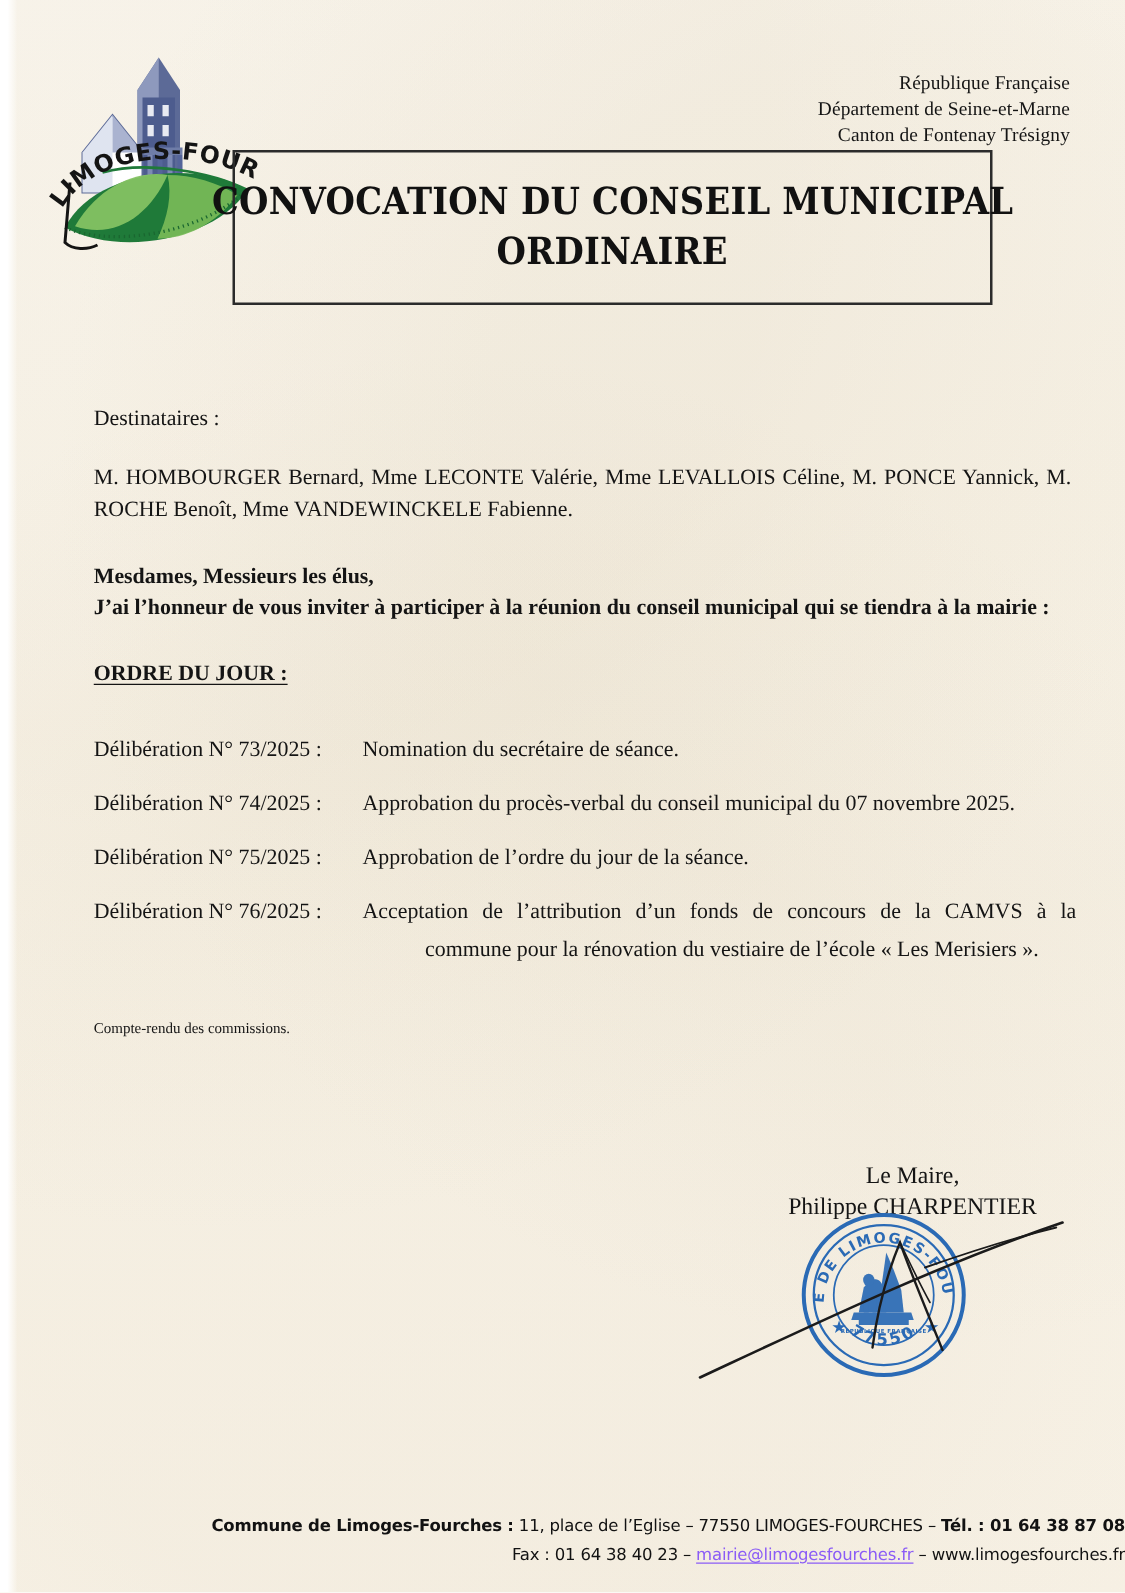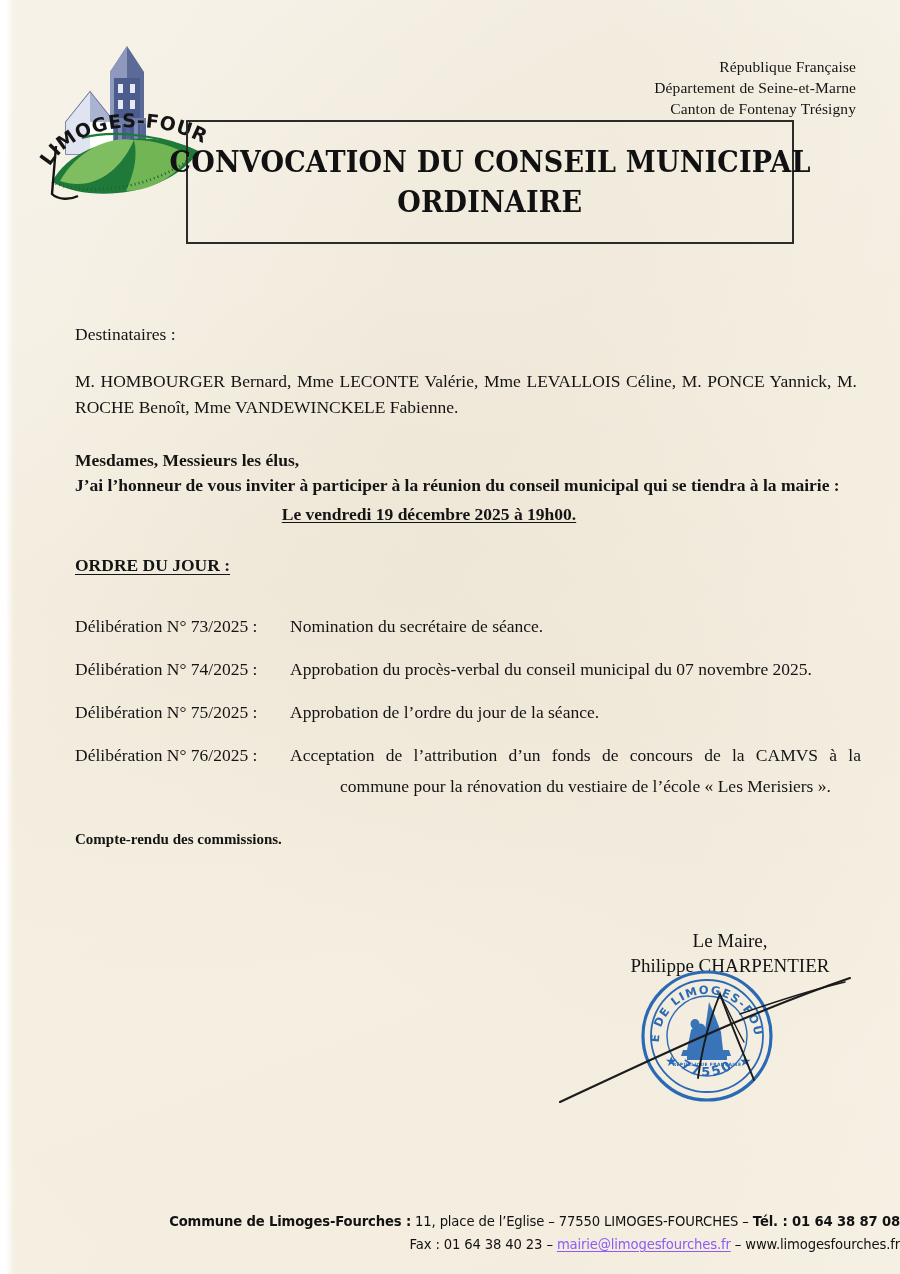--- a/index.html
+++ b/index.html
@@ -172,24 +172,23 @@
     text-align: justify;
     text-align-last: justify;
   }
   .agenda-desc .second-line {
     display: block;
     text-align: center;
     padding-left: 20px;
     margin-top: 6px;
   }
   .closing {
-    margin-top: 28px;
-    font-size: 15px;
+    margin-top: 38px;
+    font-size: 12px;
     line-height: 25px;
-    font-weight: bold;
   }
 
   
   .signature-block {
     position: absolute;
     left: 600px;
     top: 928px;
     width: 260px;
     text-align: center;
     font-size: 19px;
@@ -300,23 +299,20 @@
     <div class="dest-label">Destinataires :</div>
 
     <div class="names">
       <span>M. HOMBOURGER Bernard, Mme LECONTE Valérie, Mme LEVALLOIS Céline, M. PONCE Yannick,</span>
       <span>M. ROCHE Benoît, Mme VANDEWINCKELE Fabienne.</span>
     </div>
 
     <div class="salutation">Mesdames, Messieurs les élus,</div>
     <div class="invite">J’ai l’honneur de vous inviter à participer à la réunion du conseil municipal qui se tiendra à la mairie :</div>
 
-    <div class="meeting-date">
-      <span>Le vendredi 19 décembre 2025 à 19h00.</span>
-    </div>
 
     <div>
       <span class="agenda-heading">ORDRE DU JOUR :</span>
     </div>
 
     <div class="agenda-list">
 
       <div class="agenda-row">
         <div class="agenda-label">Délibération N° 73/2025 :</div>
         <div class="agenda-desc">Nomination du secrétaire de séance.</div>

